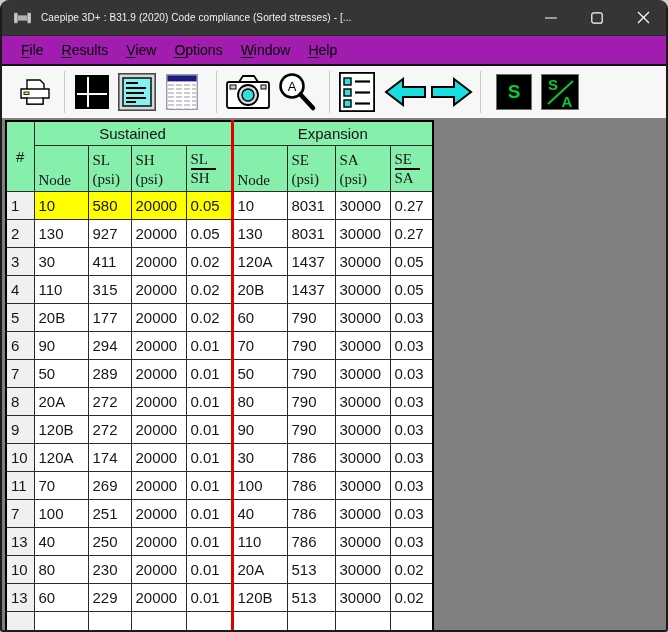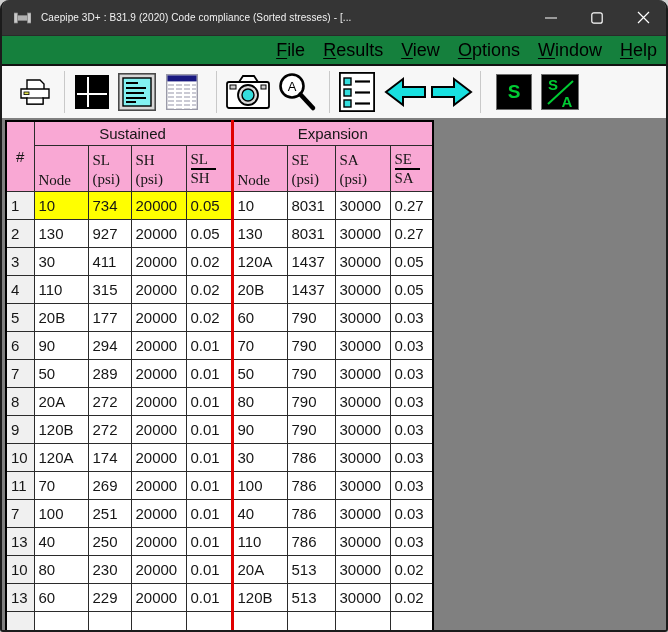--- a/index.html
+++ b/index.html
@@ -24,26 +24,25 @@
     border-bottom: 1px solid #2a2a2a;
   }
   .app-icon { margin: 0 10px 0 12px; display: flex; align-items: center; }
   .win-title { flex: 1; white-space: nowrap; overflow: hidden; color: #f2f2f2; letter-spacing: .1px; }
   .win-controls { display: flex; height: 100%; }
   .win-btn { width: 46px; height: 100%; display: flex; align-items: center; justify-content: center; }
 
   
   .menubar {
     height: 30px; flex: 0 0 30px;
-    background: #15803d;
+    background: #a21caf;
     border-bottom: 2px solid #121212;
     display: flex; align-items: center;
-    font-size: 18px; color: #000;
+    font-size: 14px; color: #000;
     padding-left: 10px;
-    justify-content: flex-end;
   }
   .menu-item { padding: 3px 9px; cursor: default; }
   .menu-item u { text-underline-offset: 2px; }
 
   
   .toolbar {
     height: 52px; flex: 0 0 52px;
     background: #f7f7f7;
     display: flex; align-items: center;
     padding-left: 16px;
@@ -76,21 +75,21 @@
     color: #161616;
   }
   table.stress th, table.stress td {
     border: 1px solid #2b2b2b;
     padding: 0 4px;
     text-align: left;
     white-space: nowrap;
     overflow: hidden;
     font-weight: normal;
   }
-  table.stress thead th { background: #f9a8d4; }
+  table.stress thead th { background: #86efac; }
   tr.grp th { height: 24px; text-align: center; }
   tr.sub th { height: 46px; vertical-align: bottom; padding-bottom: 2px; font-family: Liberation Serif, serif; }
   th.corner { text-align: center; vertical-align: middle; background: #f0f0f0; }
   tbody td { height: 28px; background: #fff; }
   td.rownum { background: #f0f0f0; }
   td.hl { background: #ffff00; }
   .divL { border-left: 3px solid #e00000 !important; }
   tr.filler td { height: 22px; }
 
   .two { display: flex; flex-direction: column; line-height: 1.25; }
@@ -313,21 +312,21 @@
           <th><span class="frac">
                 <span class="num">SE</span>
                 <span class="den">SA</span>
               </span></th>
         </tr>
       </thead>
       <tbody>
           <tr>
             <td class="rownum">1</td>
             <td class="hl">10</td>
-            <td class="hl">734</td>
+            <td class="hl">580</td>
             <td class="hl">20000</td>
             <td class="hl">0.05</td>
             <td class="divL">10</td>
             <td>8031</td>
             <td>30000</td>
             <td>0.27</td>
           </tr>
           <tr>
             <td class="rownum">2</td>
             <td>130</td>

